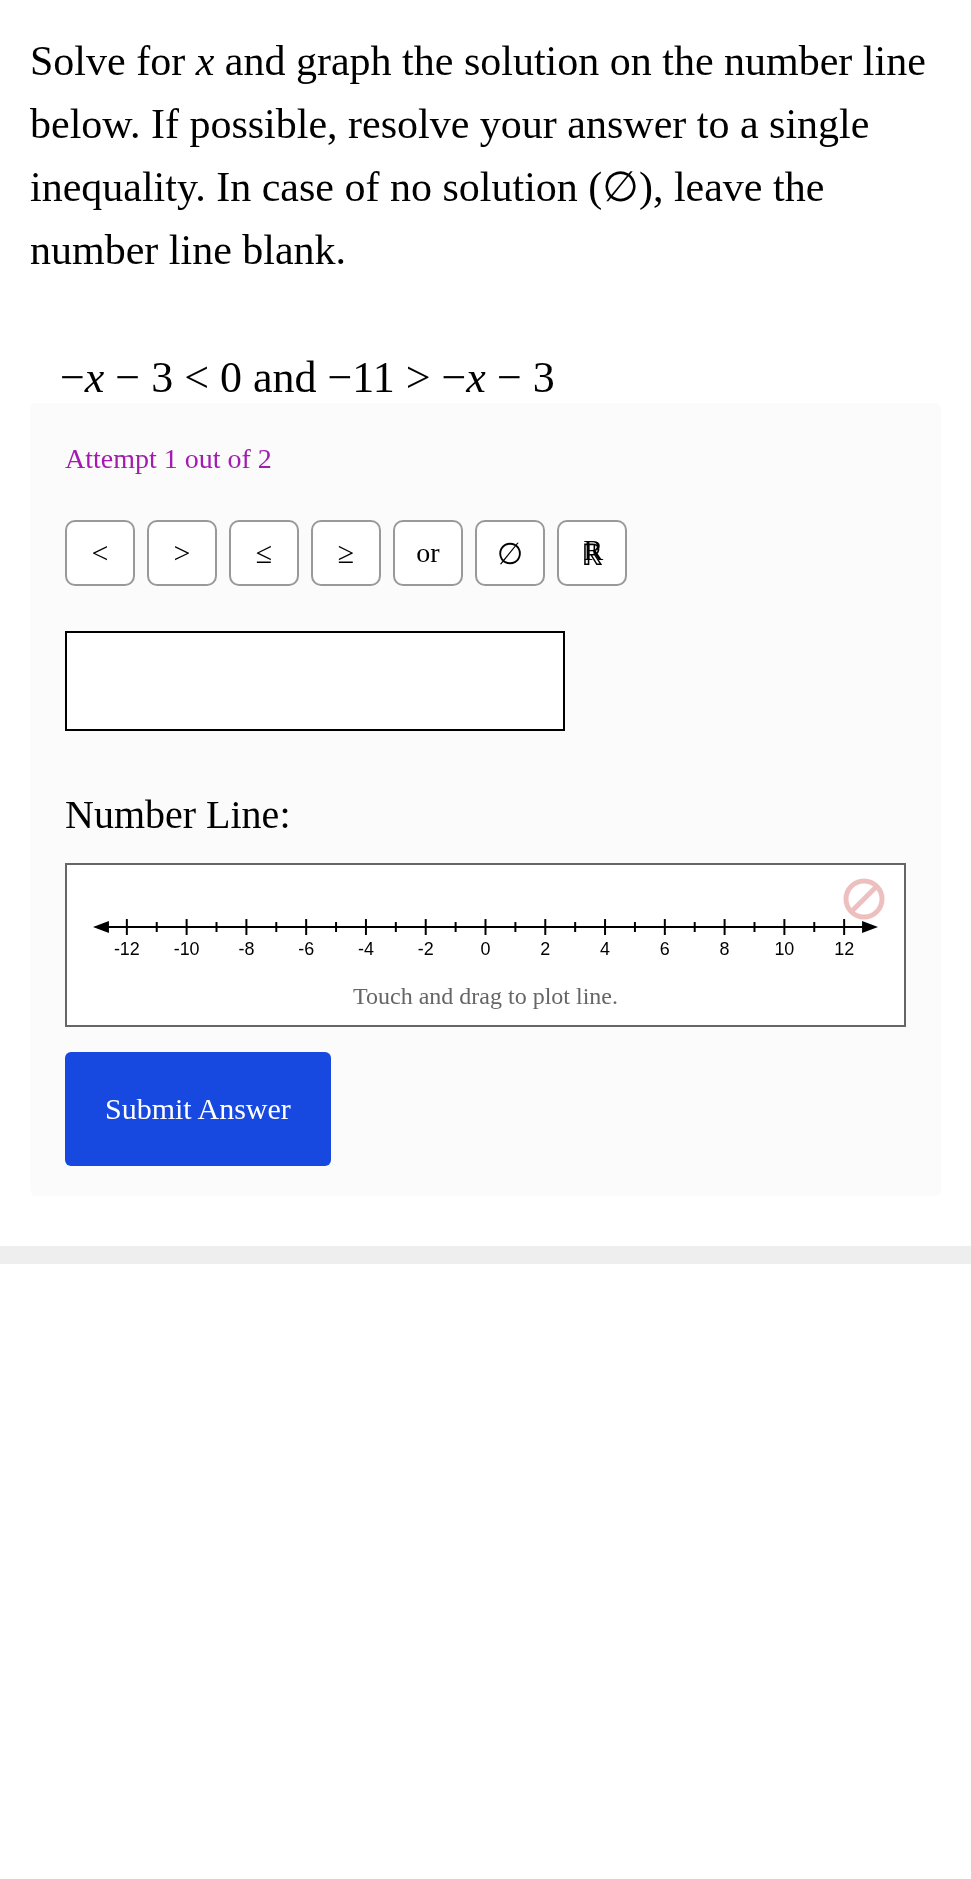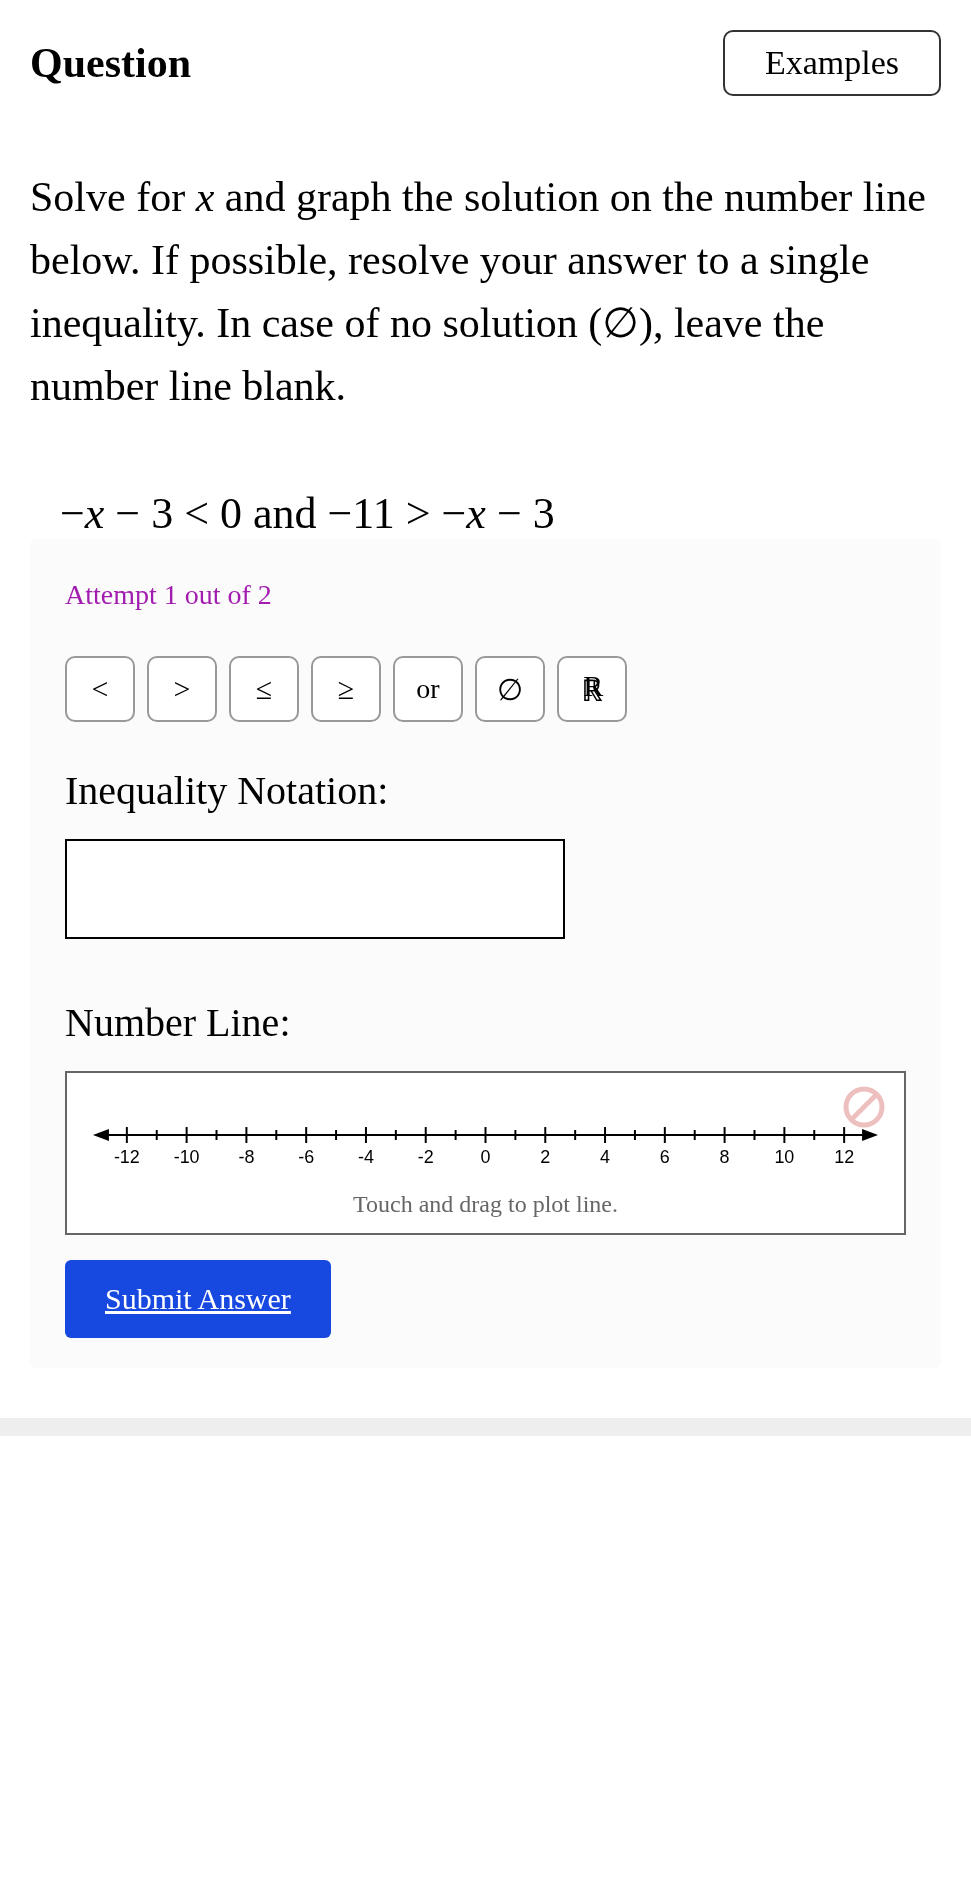--- a/index.html
+++ b/index.html
@@ -102,38 +102,33 @@
   height: 44px;
   opacity: 0.35;
 }
 .numberline-svg { width: 100%; height: 70px; display: block; }
 .nl-hint { text-align: center; font-size: 24px; color: #666; font-family: Georgia, serif; margin-top: 16px; }
 .submit-btn {
   background: #1748e0;
   color: #fff;
   border: none;
   border-radius: 6px;
-  padding: 22px 40px;
+  padding: 40px 40px;
   font-size: 30px;
   font-family: Georgia, serif;
   cursor: pointer;
-  text-decoration: underline;
 }
 .bottom-bar { height: 18px; background: #eee; margin-top: 30px; }
 .bb-r { font-family: 'Times New Roman', serif; position: relative; display: inline-block; }
 .bb-r::before { content: "R"; position: absolute; left: 2px; top: 0; }
 </style>
 </head>
 <body>
 
 <div class="container">
-  <div class="header-row">
-    <div class="question-title">Question</div>
-    <button class="examples-btn">Examples</button>
-  </div>
 
   <div class="prompt-text">
     <span>Solve for </span><span class="var">x</span><span> and graph the solution on the number line below. If possible, resolve your answer to a single inequality. In case of no solution (∅), leave the number line blank.</span>
   </div>
 
   <div class="expression">
     <span>−</span><span class="var">x</span><span> − 3 &lt; 0</span><span>  and  </span><span>−11 &gt; −</span><span class="var">x</span><span> − 3</span>
   </div>
 
   <div class="answer-panel">
@@ -144,21 +139,20 @@
       <button class="symbol-btn">&gt;</button>
       <button class="symbol-btn">≤</button>
       <button class="symbol-btn">≥</button>
       <button class="symbol-btn or-btn">or</button>
       <button class="symbol-btn">∅</button>
       <button class="symbol-btn">
           <span class="bb-r">ℝ</span>
         </button>
     </div>
 
-    <div class="section-label">Inequality Notation:</div>
     <input class="notation-input" type="text" value="" style="">
 
     <div class="section-label">Number Line:</div>
     <div class="numberline-box">
       <svg class="clear-icon" viewBox="0 0 44 44">
         <circle cx="22" cy="22" r="18" fill="none" stroke="#d04a4a" stroke-width="5"></circle>
         <line x1="10" y1="34" x2="34" y2="10" stroke="#d04a4a" stroke-width="5"></line>
       </svg>
       <svg class="numberline-svg" viewBox="0 0 800 70">
         <line x1="18" y1="30" x2="782" y2="30" stroke="#000" stroke-width="2"></line>

